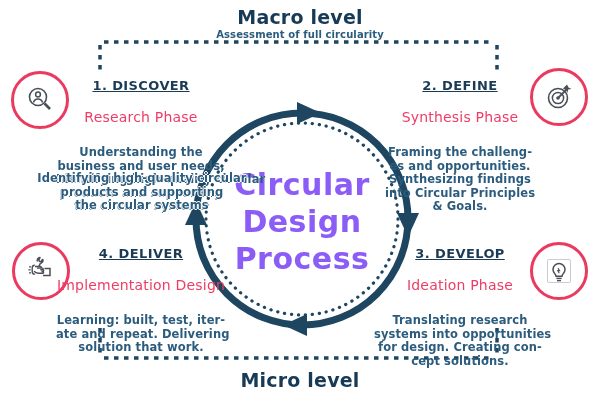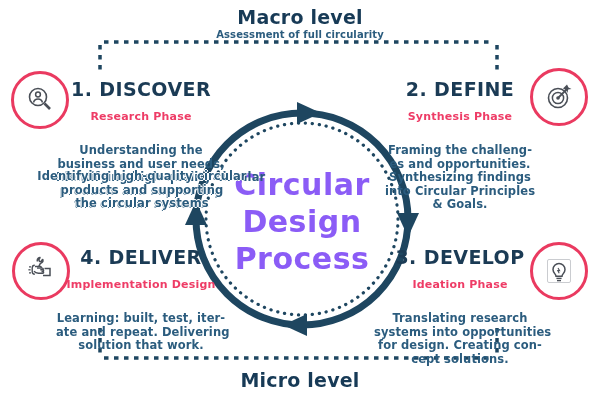--- a/index.html
+++ b/index.html
@@ -16,22 +16,22 @@
   .level-block.micro{top:369px;}
   .level-title{font-size:19px;font-weight:700;color:#173a56;letter-spacing:.2px;}
   .level-sub{font-size:10px;font-weight:700;color:#2b5c7e;margin-top:1px;letter-spacing:.1px;}
 
   
   .quad{position:absolute;text-align:center;}
   .quad.tl{left:56px;top:78px;width:170px;}
   .quad.tr{left:374px;top:78px;width:172px;}
   .quad.bl{left:56px;top:246px;width:170px;}
   .quad.br{left:374px;top:246px;width:172px;}
-  .step{font-size:19px;font-weight:800;color:#1b3b55;letter-spacing:.4px;}
-  .phase{font-size:11px;font-weight:700;color:#ee3c66;margin-top:10px;letter-spacing:.2px;}
+  .step{font-size:13px;font-weight:800;color:#1b3b55;letter-spacing:.4px;text-decoration:underline;}
+  .phase{font-size:14px;font-weight:400;color:#ee3c66;margin-top:16px;letter-spacing:.2px;}
   .qbody{margin-top:21px;font-size:11.5px;font-weight:700;color:#2b5c7e;line-height:13.5px;letter-spacing:.1px;}
   .bline{white-space:nowrap;}
   .glitch{position:relative;}
   .glitch .gbase{display:block;}
   .glitch .gover{
     position:absolute;left:50%;top:0;white-space:nowrap;color:#2b5c7e;
     transform:translate(calc(-50% + 1px),-1.5px);
     text-shadow:-1px 0 #fff,1px 0 #fff,0 -1px #fff,0 1px #fff,0 0 1px #fff;
   }
 

